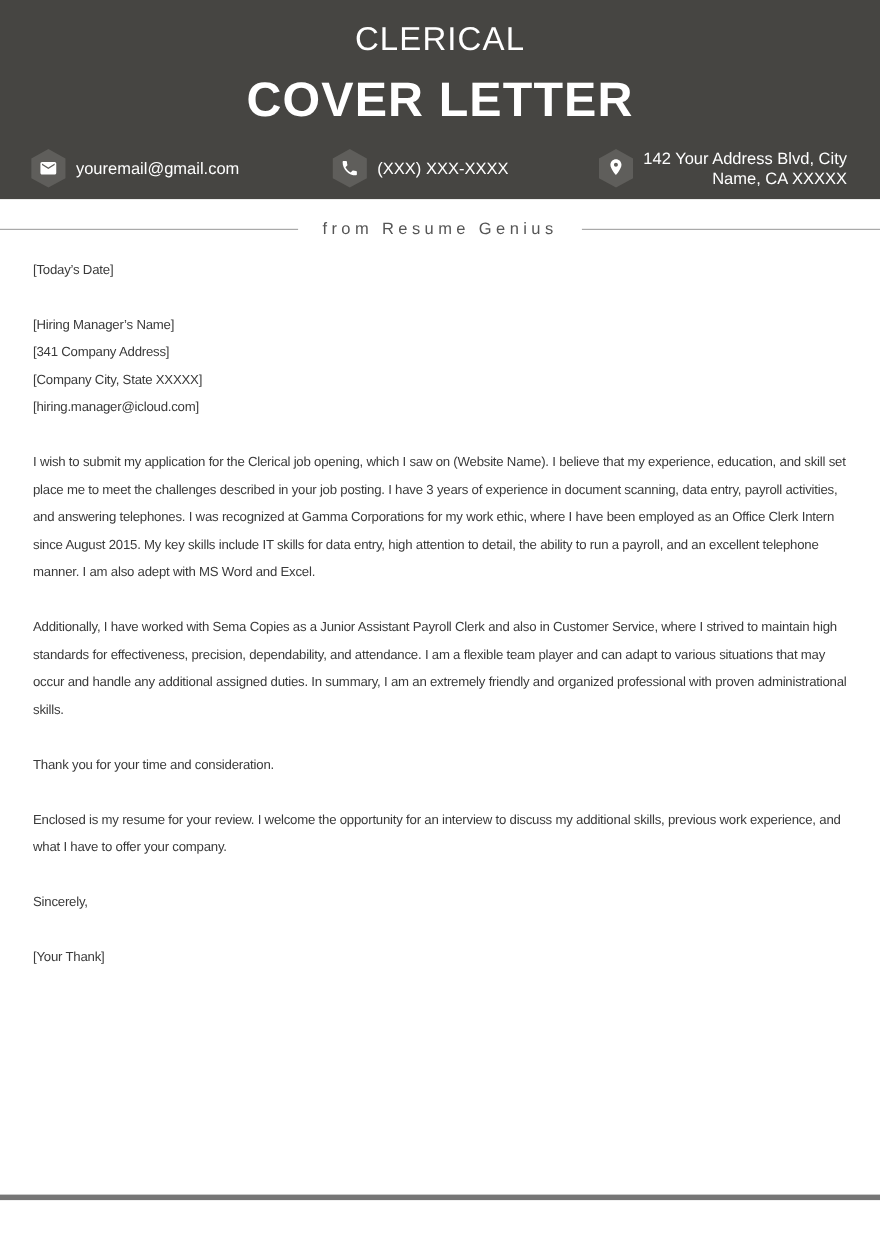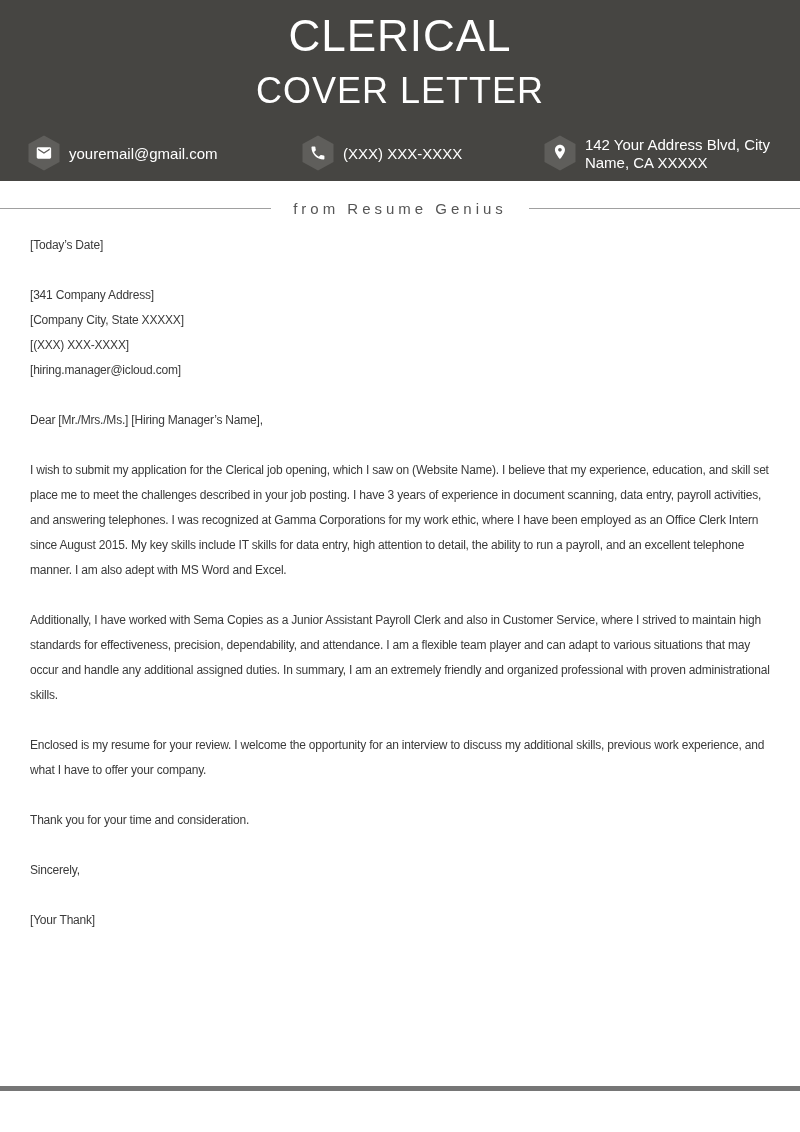--- a/index.html
+++ b/index.html
@@ -15,49 +15,49 @@
   
   .header {
     position: relative;
     height: 181px;
     background: var(--header_bg, #464542);
     text-align: center;
     color: var(--header_text, #ffffff);
   }
   .title1 {
     padding-top: 9px;
-    font-size: 44px;
+    font-size: 30px;
     line-height: 53px;
     font-weight: 400;
     letter-spacing: 1px;
     color: var(--header_text, #ffffff);
   }
   .title2 {
-    font-size: 36px;
+    font-size: 44px;
     line-height: 58px;
-    font-weight: 400;
+    font-weight: 700;
     letter-spacing: 1px;
     color: var(--header_text, #ffffff);
   }
   .contact-row {
     position: absolute;
     left: 0; right: 0; top: 133px;
     height: 42px;
     font-size: 15px;
   }
   .contact {
     position: absolute;
     display: flex;
     align-items: center;
     gap: 9px;
   }
   .contact-email  { left: 28px;  top: 2px; }
   .contact-phone  { left: 302px; top: 2px; }
   .contact-address{ right: 30px; top: 2px; align-items: flex-start; }
-  .contact-address .addr-lines { text-align: left; line-height: 18px; padding-top: 1px; }
+  .contact-address .addr-lines { text-align: right; line-height: 18px; padding-top: 1px; }
   .hex { display: inline-block; width: 32px; height: 36px; flex: 0 0 32px; }
   .hex svg { display: block; }
   .hex polygon { fill: var(--icon_bg, #5f5e5b); }
   .hex path { fill: #ffffff; }
 
   
   .divider {
     display: flex;
     align-items: center;
     margin-top: 19px;
@@ -148,32 +148,31 @@
   <div class="divider">
     <span class="rule"></span>
     <span class="divider-label">from Resume Genius</span>
     <span class="rule"></span>
   </div>
 
   <main class="letter">
     <p>[Today’s Date]</p>
 
     <div class="recipient">
+      <div>[Hiring Manager’s Name]</div>
       <div>[341 Company Address]</div>
       <div>[Company City, State XXXXX]</div>
-      <div>[(XXX) XXX-XXXX]</div>
       <div>[hiring.manager@icloud.com]</div>
     </div>
 
-    <p>Dear [Mr./Mrs./Ms.] [Hiring Manager’s Name],</p>
 
     <p>I wish to submit my application for the Clerical job opening, which I saw on (Website Name). I believe that my experience, education, and skill set place me to meet the challenges described in your job posting. I have 3 years of experience in document scanning, data entry, payroll activities, and answering telephones. I was recognized at Gamma Corporations for my work ethic, where I have been employed as an Office Clerk Intern since August 2015. My key skills include IT skills for data entry, high attention to detail, the ability to run a payroll, and an excellent telephone manner. I am also adept with MS Word and Excel.</p>
     <p>Additionally, I have worked with Sema Copies as a Junior Assistant Payroll Clerk and also in Customer Service, where I strived to maintain high standards for effectiveness, precision, dependability, and attendance. I am a flexible team player and can adapt to various situations that may occur and handle any additional assigned duties. In summary, I am an extremely friendly and organized professional with proven administrational skills.</p>
+    <p>Thank you for your time and consideration.</p>
     <p>Enclosed is my resume for your review. I welcome the opportunity for an interview to discuss my additional skills, previous work experience, and what I have to offer your company.</p>
-    <p>Thank you for your time and consideration.</p>
 
     <p>Sincerely,</p>
     <p>[Your Thank]</p>
   </main>
 
   <div class="footer-bar"></div>
 
 </div>
 
 </body></html>

